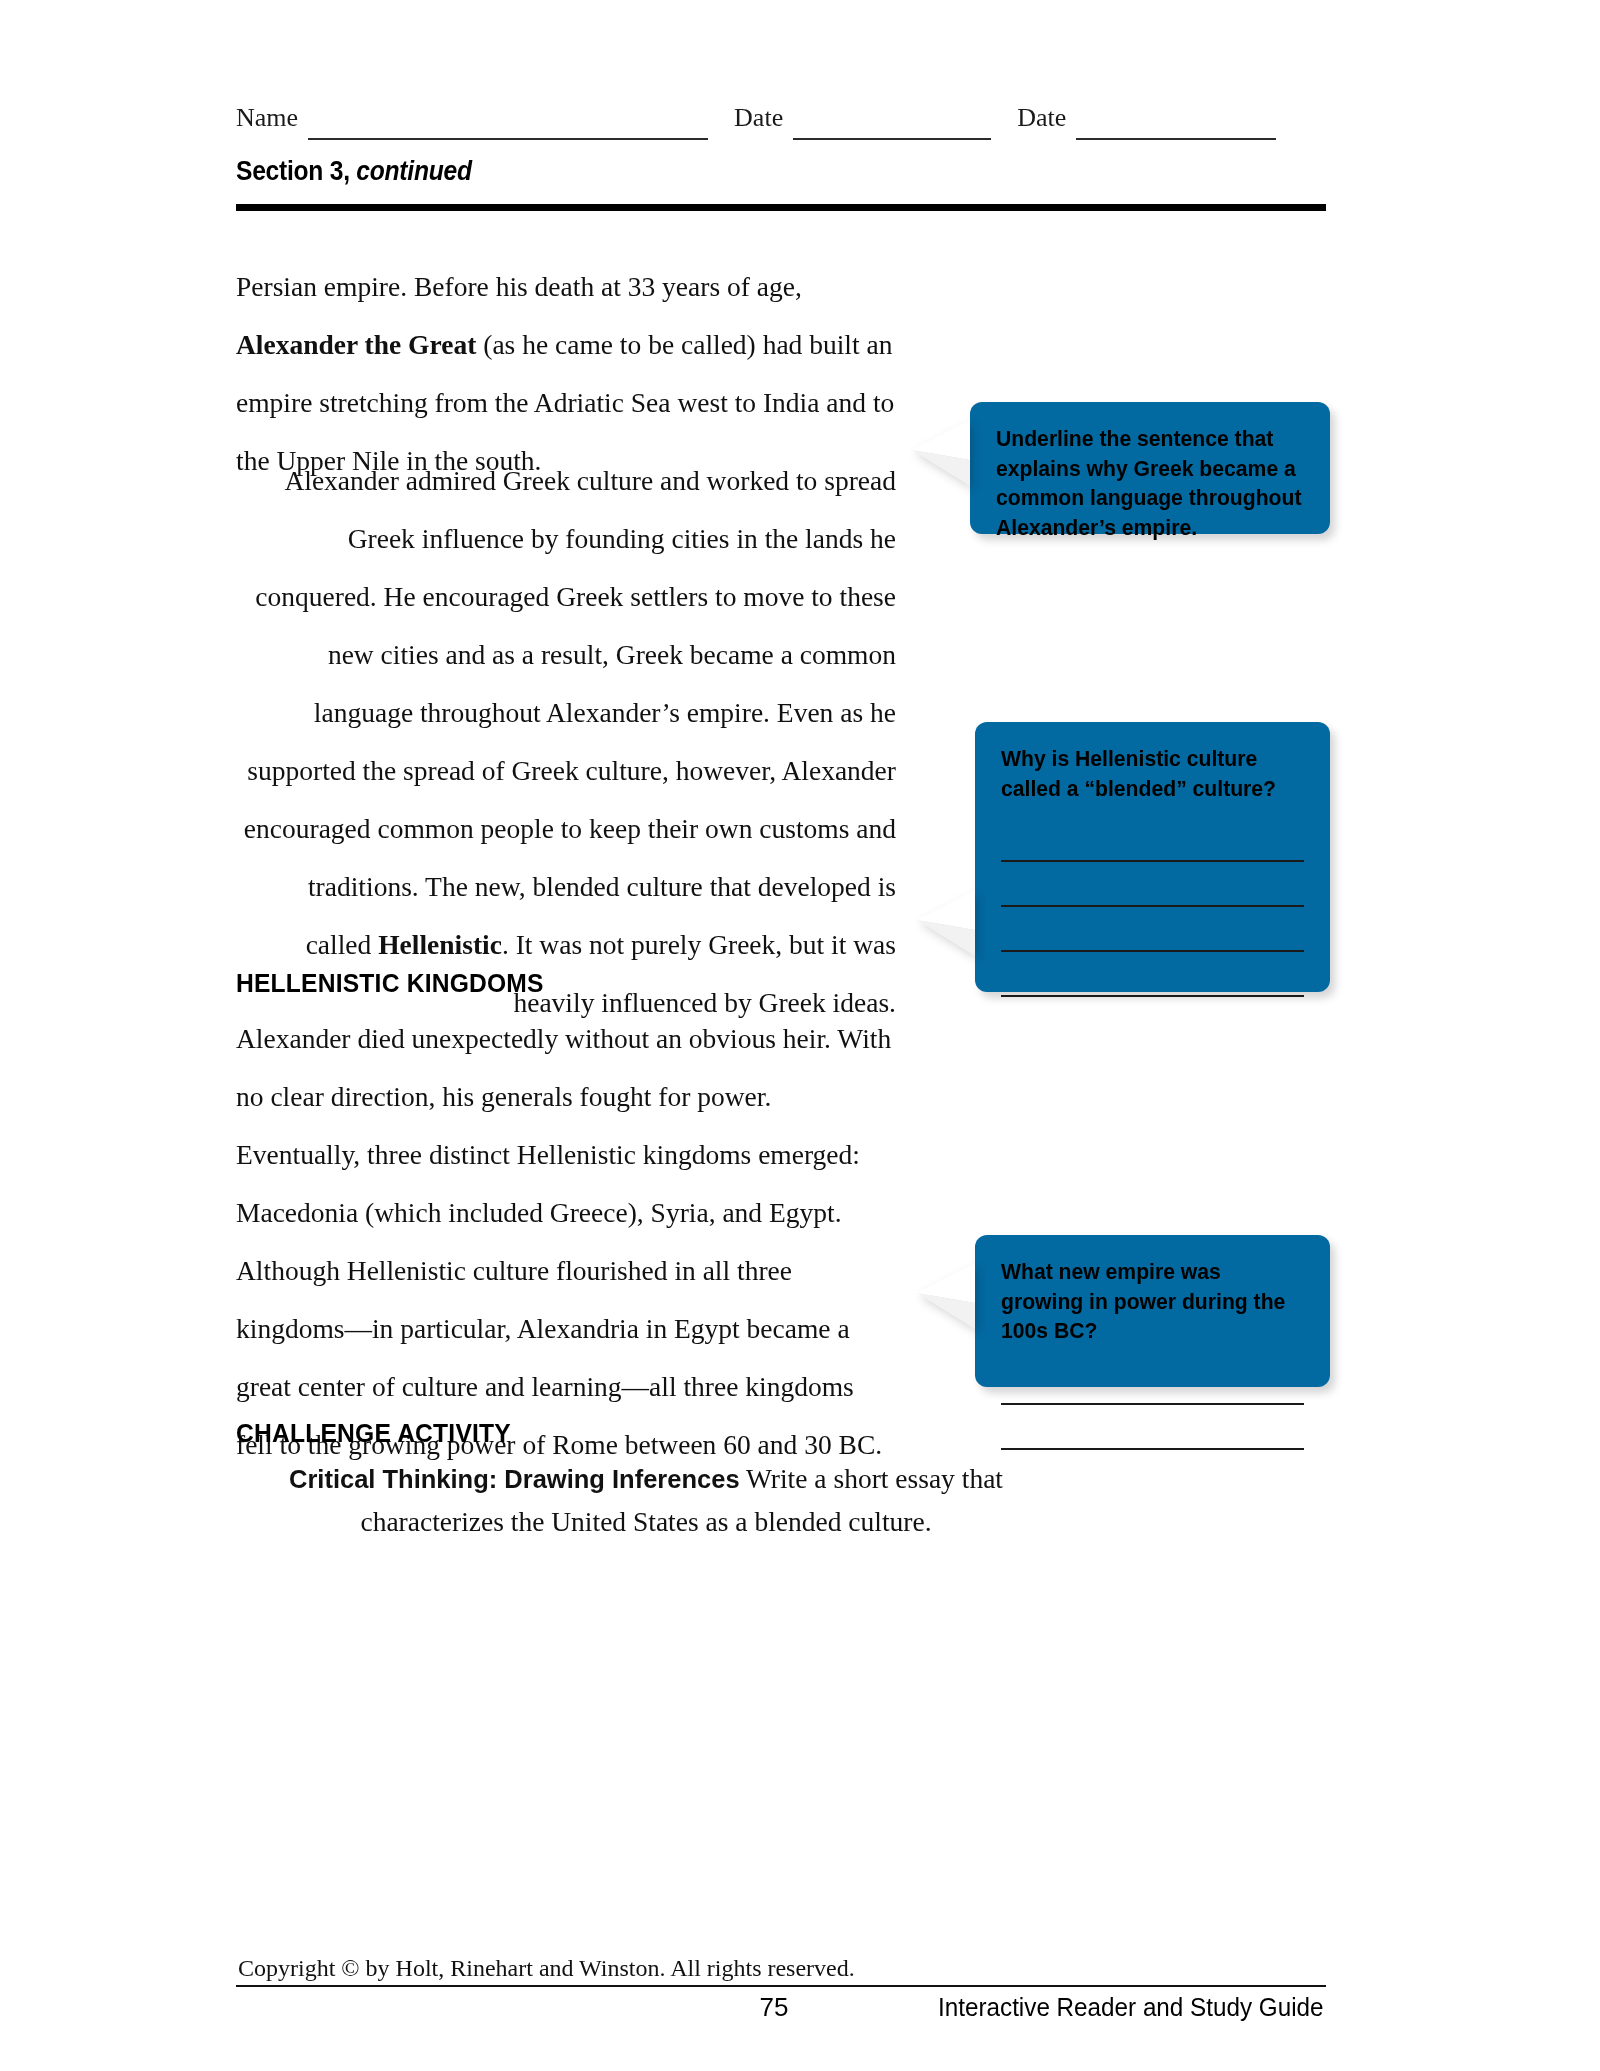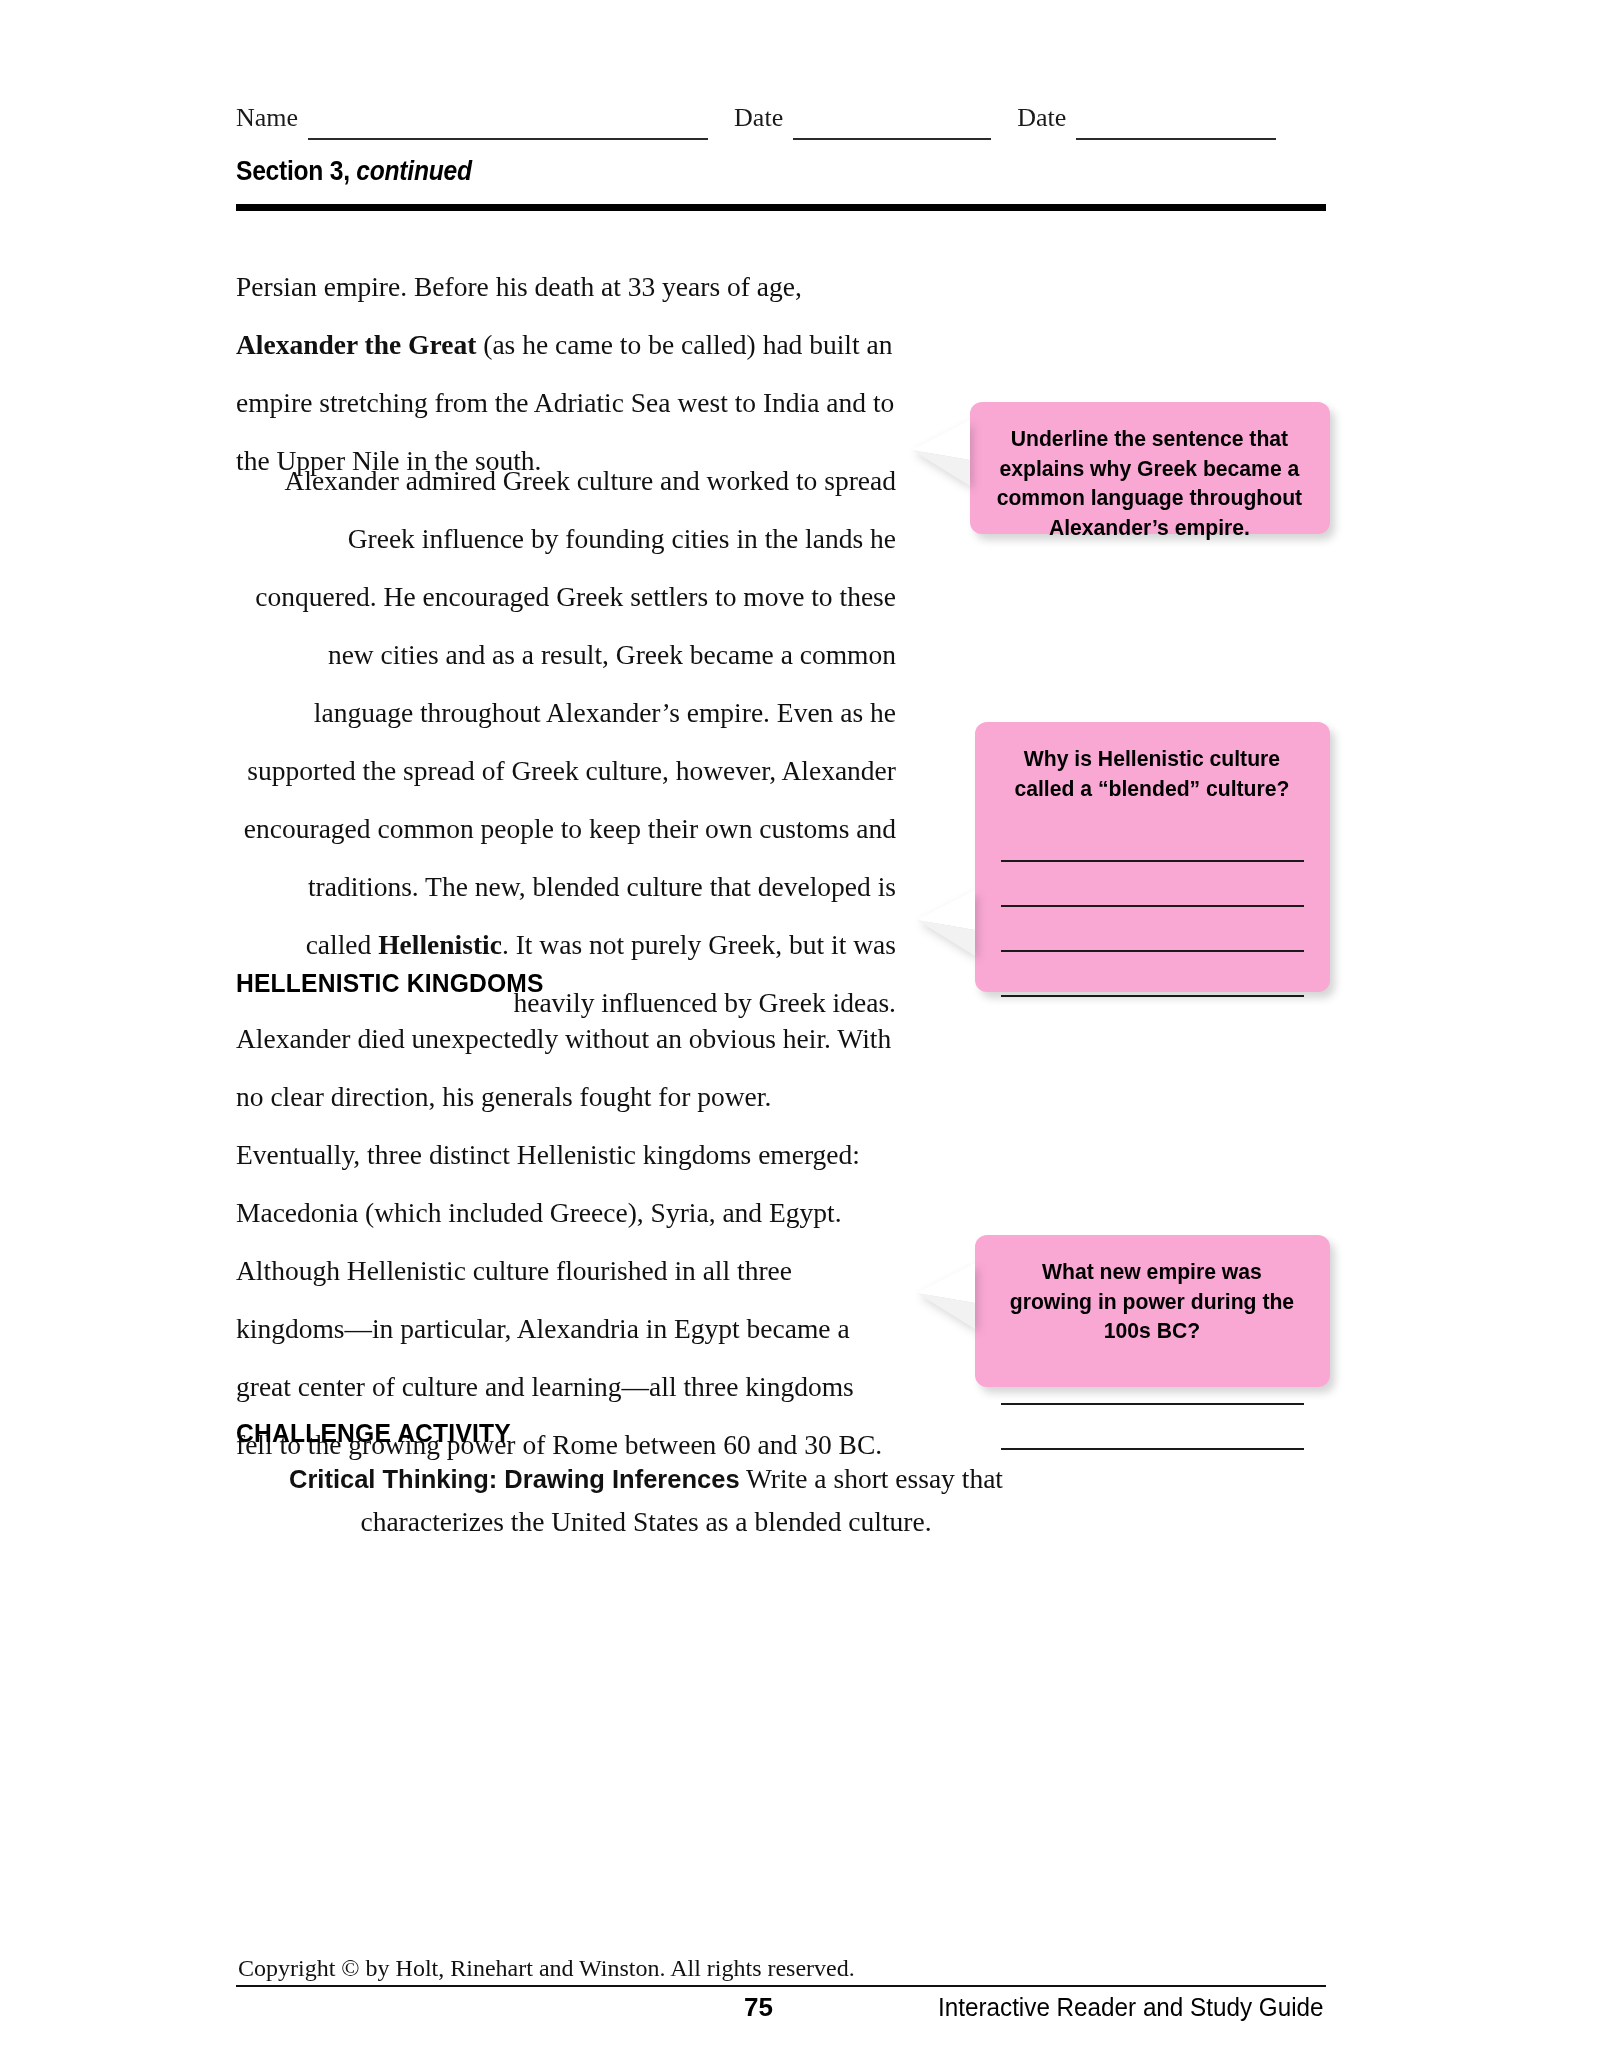--- a/index.html
+++ b/index.html
@@ -125,25 +125,24 @@
   }
   #challenge .lead {
     font-family: "Liberation Sans", sans-serif;
     font-weight: bold;
     font-size: 25.5px;
   }
 
   
   .callout {
     position: absolute;
-    background: #f9a8d4;
+    background: #0369a1;
     border-radius: 12px;
     box-shadow: 5px 6px 9px rgba(0,0,0,0.17);
     box-sizing: border-box;
-    text-align: center;
   }
   .callout-inner {
     padding: 22px 26px 0 26px;
   }
   .callout-q {
     font-family: "Liberation Sans", sans-serif;
     font-weight: bold;
     font-size: 22.5px;
     line-height: 29.5px;
     color: #000000;
@@ -194,22 +193,23 @@
     top: 1985px;
     width: 1090px;
     height: 0;
     border-bottom: 2.5px solid #111111;
   }
   .pagenum {
     position: absolute;
     left: 744px;
     top: 1992px;
     width: 60px;
-    font-family: "Liberation Sans", sans-serif;
-    font-weight: bold;
+    text-align: center;
+    font-family: "Liberation Sans", sans-serif;
+    font-weight: normal;
     font-size: 26px;
   }
   .footer-title {
     position: absolute;
     left: 938px;
     top: 1993px;
     font-family: "Liberation Sans", sans-serif;
     font-size: 25px;
     color: #000000;
     white-space: nowrap;

